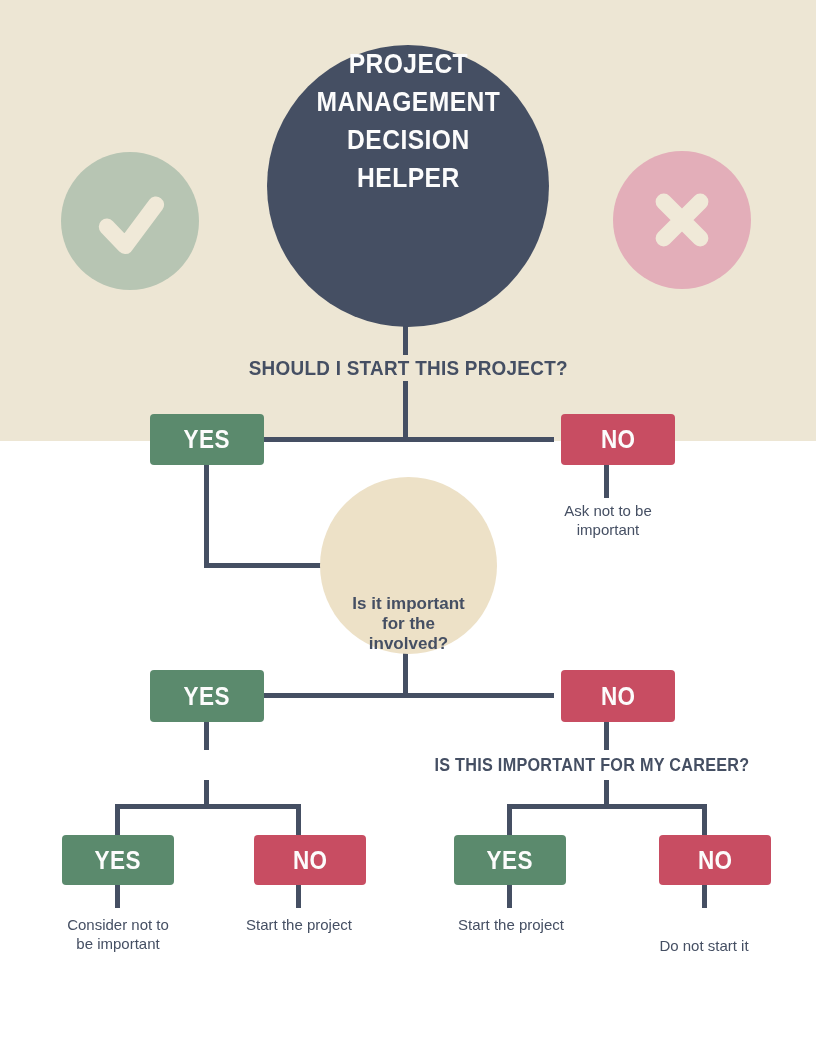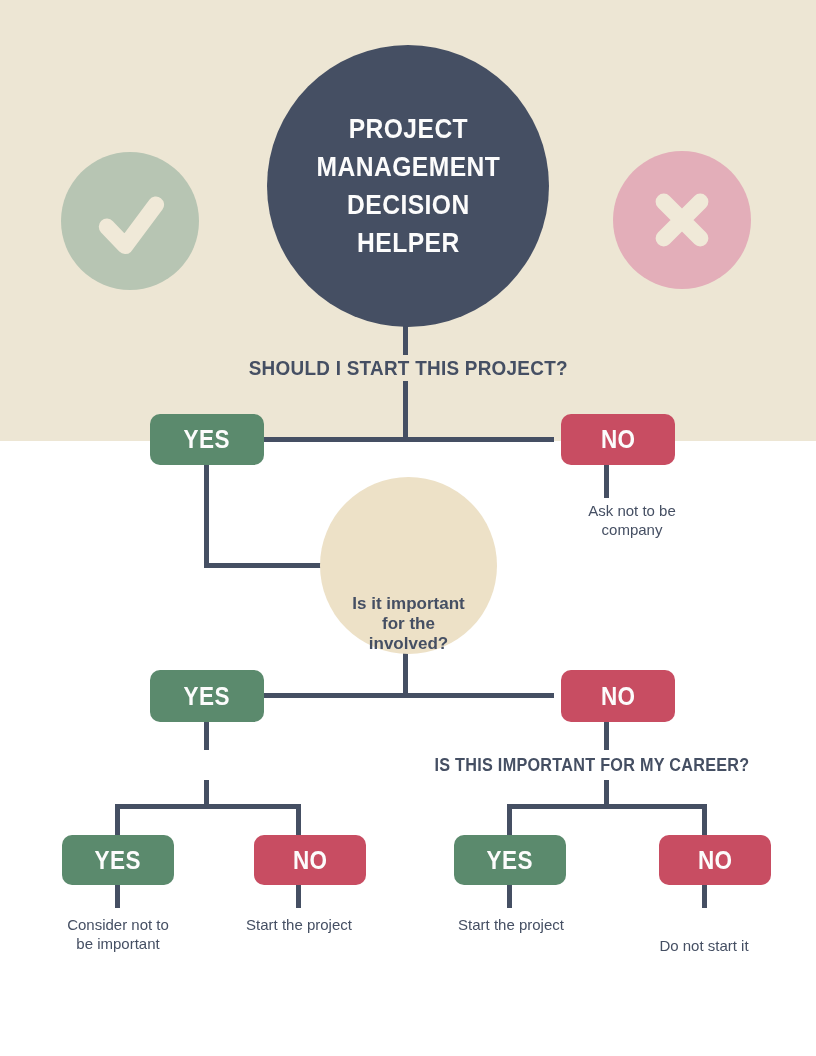--- a/index.html
+++ b/index.html
@@ -8,28 +8,28 @@
   }
   html,body{margin:0;padding:0;background:#888;}
   .canvas{
     position:relative;width:816px;height:1056px;background:var(--page-bg);
     overflow:hidden;font-family:"Liberation Sans",sans-serif;
   }
   .band{position:absolute;left:0;top:0;width:816px;height:441px;background:var(--band-beige);}
   .circle{position:absolute;border-radius:50%;}
   .sage-circle{left:61px;top:152px;width:138px;height:138px;background:var(--sage);display:flex;align-items:center;justify-content:center;}
   .pink-circle{left:613px;top:151px;width:138px;height:138px;background:var(--pink);display:flex;align-items:center;justify-content:center;}
-  .navy-circle{left:267px;top:45px;width:282px;height:282px;background:var(--navy);display:flex;align-items:center;justify-content:center;z-index:2;}
+  .navy-circle{left:267px;top:45px;width:282px;height:282px;background:var(--navy);display:flex;align-items:flex-start;justify-content:center;z-index:2;}
   .q-circle{left:320px;top:477px;width:177px;height:177px;background:var(--circle-beige);display:flex;align-items:flex-end;justify-content:center;z-index:2;}
   .title-block{color:#fcfcfc;font-weight:700;font-size:28px;line-height:38px;text-align:center;
     letter-spacing:.5px;transform:scaleX(.88);}
   .q-circle-text{color:var(--navy);font-weight:700;font-size:17px;line-height:20px;text-align:center;}
   .line{position:absolute;background:var(--navy);z-index:1;}
   .node{
-    position:absolute;z-index:3;border-radius:10px;display:flex;align-items:center;justify-content:center;
+    position:absolute;z-index:3;border-radius:4px;display:flex;align-items:center;justify-content:center;
     color:#fcfcfc;font-weight:700;font-size:25px;letter-spacing:.5px;
   }
   .node .lbl{display:inline-block;transform:scaleX(.9);}
   .yes{background:var(--green);}
   .no{background:var(--red);margin-left:11px;}
   .question{
     position:absolute;z-index:3;color:var(--navy);font-weight:700;text-align:center;letter-spacing:.3px;
   }
   .question .lbl{display:inline-block;transform:scaleX(.9);}
   .q-main{font-size:21px;}
@@ -94,23 +94,23 @@
     <span class="lbl">SHOULD I START THIS PROJECT?</span>
   </div>
 
   <div class="node yes" style="left:150px;top:414px;width:114px;height:51px;">
     <span class="lbl">YES</span>
   </div>
   <div class="node no" style="left:550px;top:414px;width:114px;height:51px;">
     <span class="lbl">NO</span>
   </div>
 
-  <div class="caption" style="left:572px;top:501px;width:120px;">
+  <div class="caption" style="left:548px;top:501px;width:120px;">
     <div>Ask not to be</div>
-    <div>company</div>
+    <div>important</div>
   </div>
 
   <div class="circle q-circle">
     <div class="q-circle-text">
       <div>Is it important</div>
       <div>for the</div>
       <div>involved?</div>
     </div>
   </div>
 

